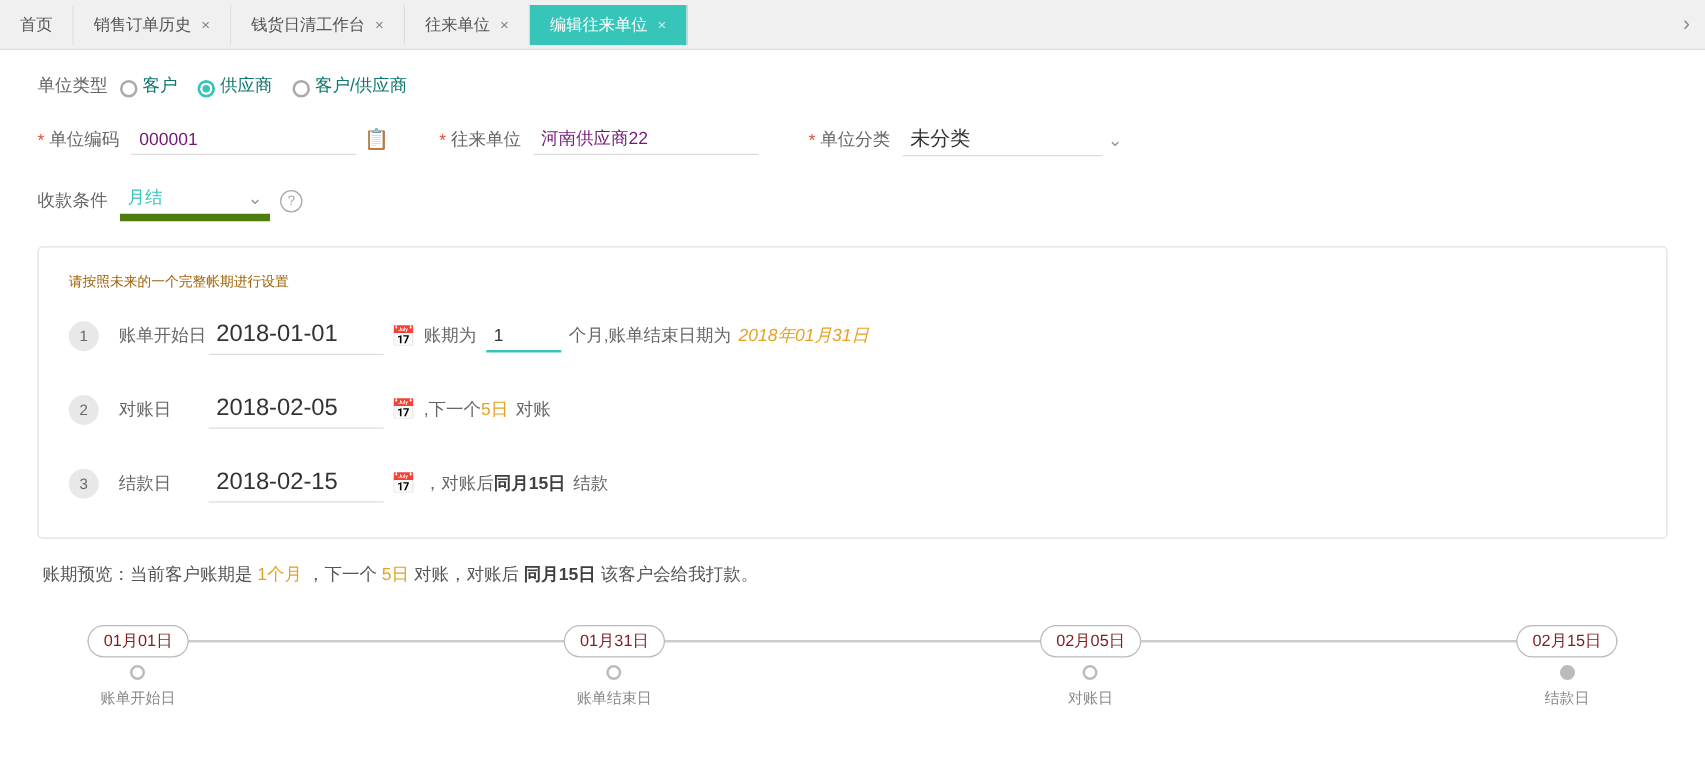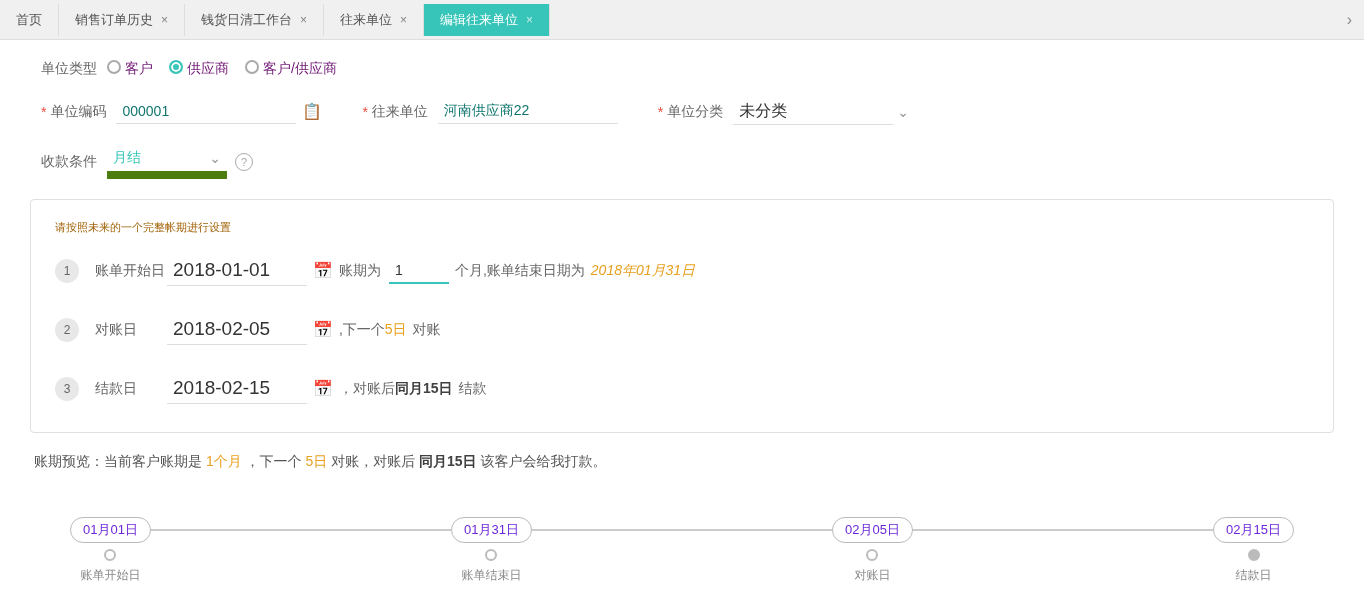--- a/index.html
+++ b/index.html
@@ -50,42 +50,41 @@
       background: #fff;
       padding: 20px 30px;
       min-height: 568px;
     }
 
     
     .form-row {
       display: flex;
       align-items: center;
       margin-bottom: 20px;
-      margin-left: 11px;
     }
     .form-label {
       color: #666;
       margin-right: 10px;
       white-space: nowrap;
     }
     .required-star {
       color: #e74c3c;
       margin-right: 4px;
     }
     .radio-group {
       display: flex;
       align-items: center;
       gap: 16px;
     }
     .radio-item {
       display: flex;
-      align-items: flex-start;
+      align-items: flex-end;
       gap: 4px;
       cursor: pointer;
-      color: #701a75;
+      color: #0f766e;
     }
     .radio-circle {
       width: 14px;
       height: 14px;
       border-radius: 50%;
       border: 2px solid #aaa;
       display: inline-block;
     }
     .radio-circle.checked {
       border-color: #36c5b8;
@@ -97,21 +96,21 @@
     .field-group {
       display: flex;
       align-items: center;
       margin-right: 40px;
     }
     .field-input {
       border: none;
       border-bottom: 1px solid #ddd;
       padding: 4px 6px;
       font-size: 14px;
-      color: #0f766e;
+      color: #701a75;
       width: 180px;
       outline: none;
       background: transparent;
     }
     .calendar-icon {
       color: #36c5b8;
       margin-left: 6px;
       cursor: pointer;
       font-size: 16px;
     }
@@ -131,21 +130,21 @@
       cursor: pointer;
     }
     .dropdown-icon {
       color: #999;
       margin-left: 4px;
       cursor: pointer;
     }
     .payment-select {
       display: flex;
       align-items: center;
-      border-bottom: 8px solid #4d7c0f;
+      border-bottom: 6px solid #4d7c0f;
       padding: 4px 6px;
       cursor: pointer;
       min-width: 120px;
       justify-content: space-between;
     }
     .payment-value {
       color: #36c5b8;
       margin-right: 4px;
     }
     .help-icon {
@@ -229,21 +228,21 @@
     }
     .highlight-teal {
       color: #404040;
       font-weight: 700;
     }
 
     
     .preview-text {
       font-size: 14px;
       color: #555;
-      margin-bottom: 36px;
+      margin-bottom: 21px;
       padding: 0 4px;
     }
 
     
     .timeline-container {
       position: relative;
       padding: 10px 40px 30px;
     }
     .timeline-line {
       position: absolute;
@@ -275,21 +274,21 @@
       z-index: 1;
     }
     .timeline-dot.end {
       background: #bbb;
     }
     .timeline-badge {
       border: 1px solid #bbb;
       border-radius: 14px;
       padding: 3px 12px;
       font-size: 13px;
-      color: #6d28d9;
+      color: #7f1d1d;
       background: #fff;
       margin-bottom: 6px;
       white-space: nowrap;
       z-index: 1;
     }
     .timeline-sublabel {
       font-size: 12px;
       color: #888;
       text-align: center;
     }

